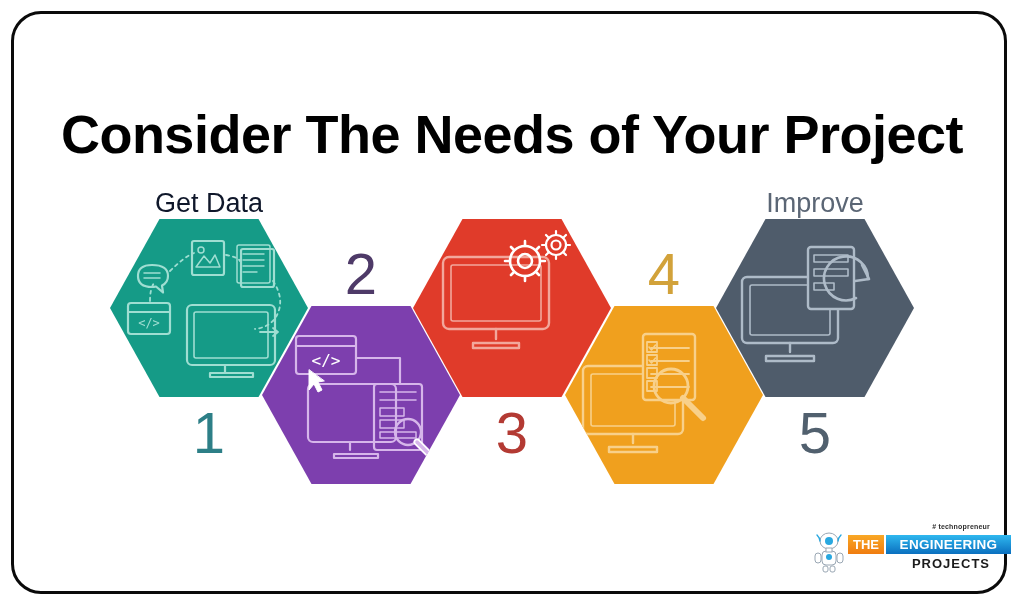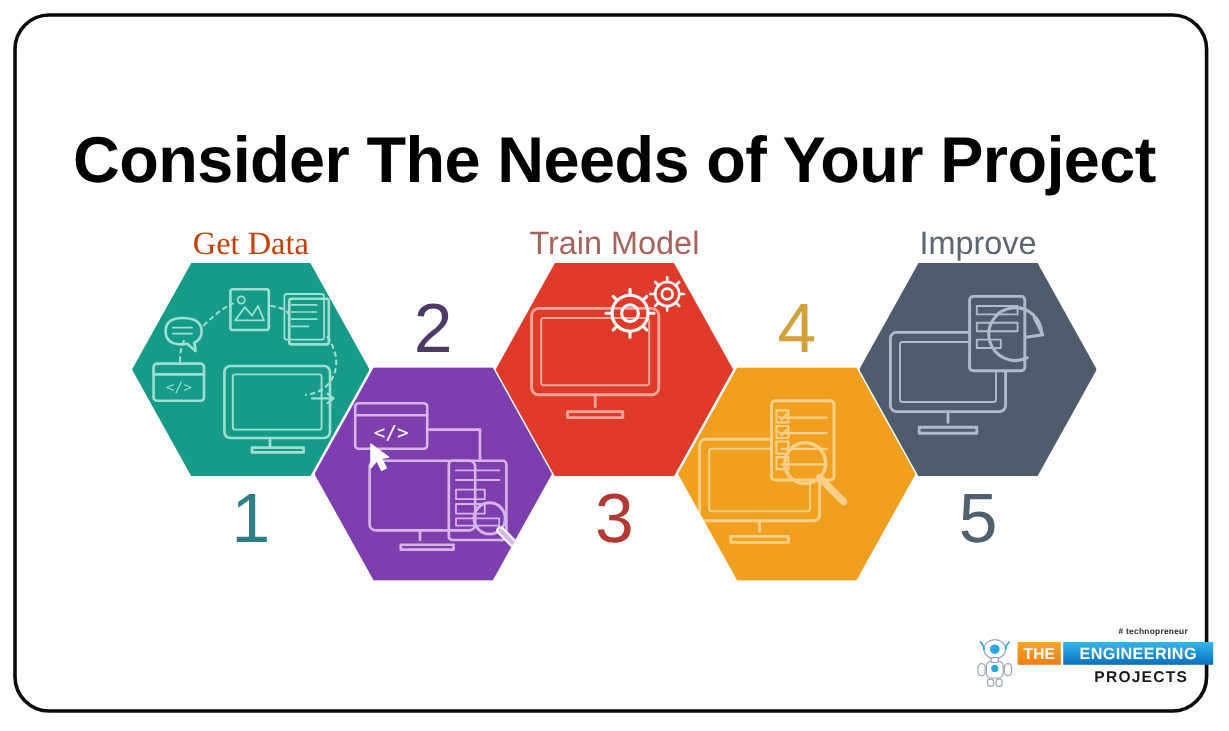--- a/index.html
+++ b/index.html
@@ -168,21 +168,21 @@
         <g stroke-dasharray="3 4" stroke-width="1.8">
           <path d="M40 82 q0 -12 4 -18"></path>
           <path d="M60 52 q14 -14 24 -18"></path>
           <path d="M116 36 q12 2 14 6"></path>
           <path d="M163 62 q12 18 4 34 q-6 12 -22 14"></path>
         </g>
         <path d="M150 113 L168 113 M163 109 L168 113 L163 117" stroke-width="1.8"></path>
       </g>
     </svg>
   </div>
-  <div class="step-label" style="left:109px; top:188px; width:200px; color:#c2410c;font-family:Liberation Serif, serif;">
+  <div class="step-label" style="left:109px; top:188px; width:200px; color:#0f172a;">
     <span>Get Data</span>
   </div>
   <div class="step-num" style="left:109px; top:404px; width:200px; color:#2d7f87;">1</div>
 
   <div class="hex" style="left:262px; top:306px; width:198px; height:178px;">
     <svg viewBox="0 0 198 178" preserveAspectRatio="none">
       <rect x="0" y="0" width="198" height="178" fill="#7d3fae"></rect>
       <g fill="none" stroke="#d6b6ea" stroke-width="2.2" stroke-linejoin="round" stroke-linecap="round">
 
         <rect x="46" y="78" width="88" height="58" rx="5"></rect>
@@ -229,23 +229,20 @@
         </g>
 
         <g stroke="#ffffff" stroke-width="2.2">
           <circle cx="143" cy="26" r="10"></circle>
           <circle cx="143" cy="26" r="4.5"></circle>
           <path d="M143 12 L143 16 M143 36 L143 40 M129 26 L133 26 M153 26 L157 26
                    M133 16 L136 19 M150 33 L153 36 M153 16 L150 19 M136 33 L133 36"></path>
         </g>
       </g>
     </svg>
-  </div>
-  <div class="step-label" style="left:412px; top:188px; width:200px; color:#a8625c;">
-    <span>Train Model</span>
   </div>
   <div class="step-num" style="left:412px; top:404px; width:200px; color:#b33a33;">3</div>
 
   <div class="hex" style="left:565px; top:306px; width:198px; height:178px;">
     <svg viewBox="0 0 198 178" preserveAspectRatio="none">
       <rect x="0" y="0" width="198" height="178" fill="#f0a01e"></rect>
       <g fill="none" stroke="#f8d08a" stroke-width="2.4" stroke-linejoin="round" stroke-linecap="round">
 
         <rect x="18" y="60" width="100" height="68" rx="5"></rect>
         <rect x="26" y="68" width="84" height="52" rx="2" stroke-width="1.6"></rect>

